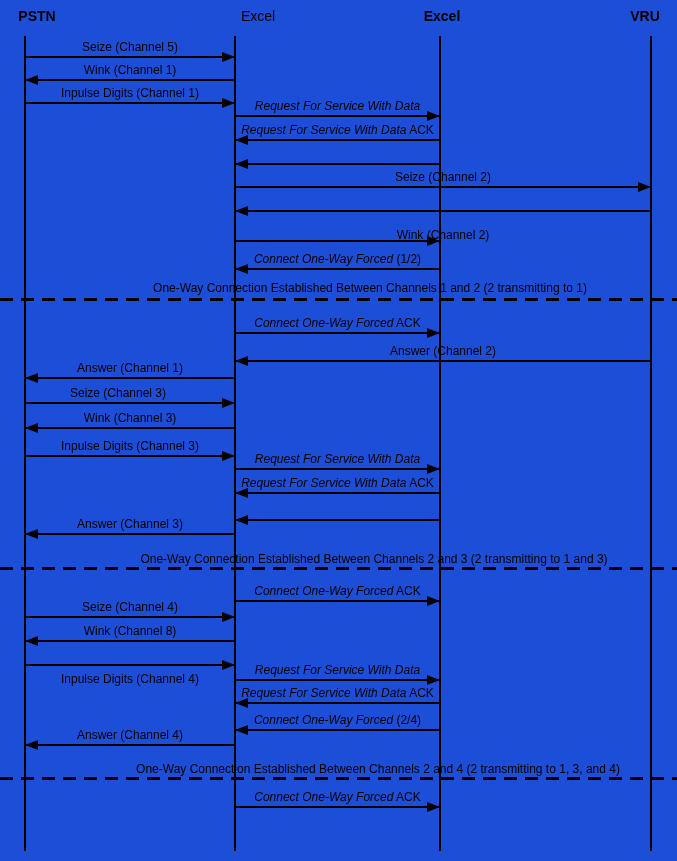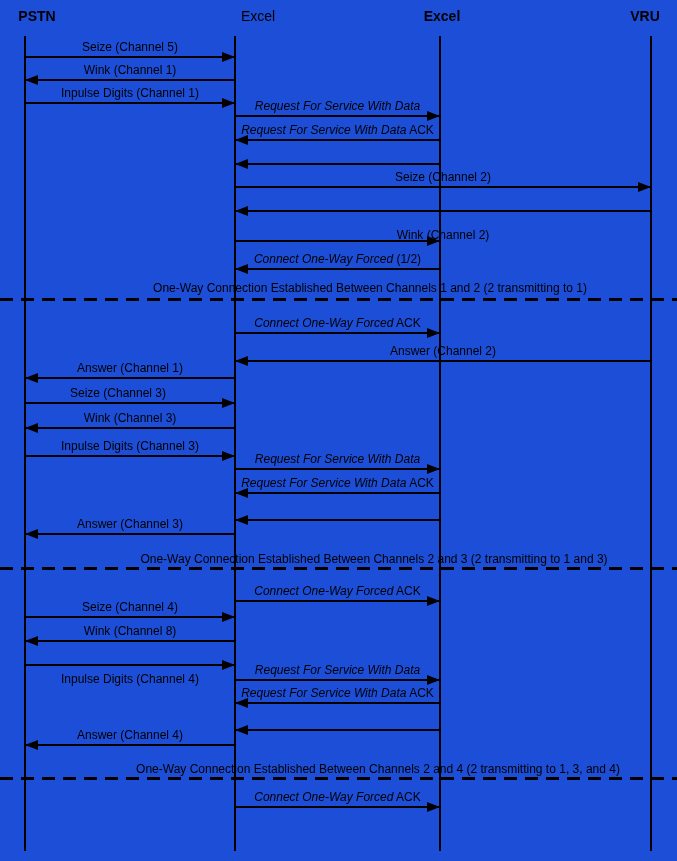--- a/index.html
+++ b/index.html
@@ -147,20 +147,21 @@
     <div class="arrow-head right" style="left: 222px; top: 660px;"></div>
     <div class="msg-label" style="left: 130px; top: 672px; text-align: center;"><span>Inpulse Digits (Channel 4)</span></div>
     <div class="msg-line" style="left: 235px; top: 679px; width: 205px;"></div>
     <div class="arrow-head right" style="left: 427px; top: 675px;"></div>
     <div class="msg-label" style="left: 337.5px; top: 663px;"><span class="it">Request For Service With Data</span></div>
     <div class="msg-line" style="left: 235px; top: 702px; width: 205px;"></div>
     <div class="arrow-head left" style="left: 235px; top: 698px;"></div>
     <div class="msg-label" style="left: 337.5px; top: 686px;"><span class="it">Request For Service With Data</span><span> ACK</span></div>
     <div class="msg-line" style="left: 235px; top: 729px; width: 205px;"></div>
     <div class="arrow-head left" style="left: 235px; top: 725px;"></div>
+    <div class="msg-label" style="left: 337.5px; top: 713px;"><span class="it">Connect One-Way Forced</span><span> (2/4)</span></div>
     <div class="msg-line" style="left: 25px; top: 744px; width: 210px;"></div>
     <div class="arrow-head left" style="left: 25px; top: 740px;"></div>
     <div class="msg-label" style="left: 130px; top: 728px;"><span>Answer (Channel 4)</span></div>
     <div class="msg-line" style="left: 235px; top: 806px; width: 205px;"></div>
     <div class="arrow-head right" style="left: 427px; top: 802px;"></div>
     <div class="msg-label" style="left: 337.5px; top: 790px;"><span class="it">Connect One-Way Forced</span><span> ACK</span></div>
     <div class="sep-label" style="left: 370px; top: 281px;">One-Way Connection Established Between Channels 1 and 2 (2 transmitting to 1)</div>
     <div class="sep-line" style="top: 298px;"></div>
     <div class="sep-label" style="left: 374px; top: 552px;">One-Way Connection Established Between Channels 2 and 3 (2 transmitting to 1 and 3)</div>
     <div class="sep-line" style="top: 567px;"></div>

